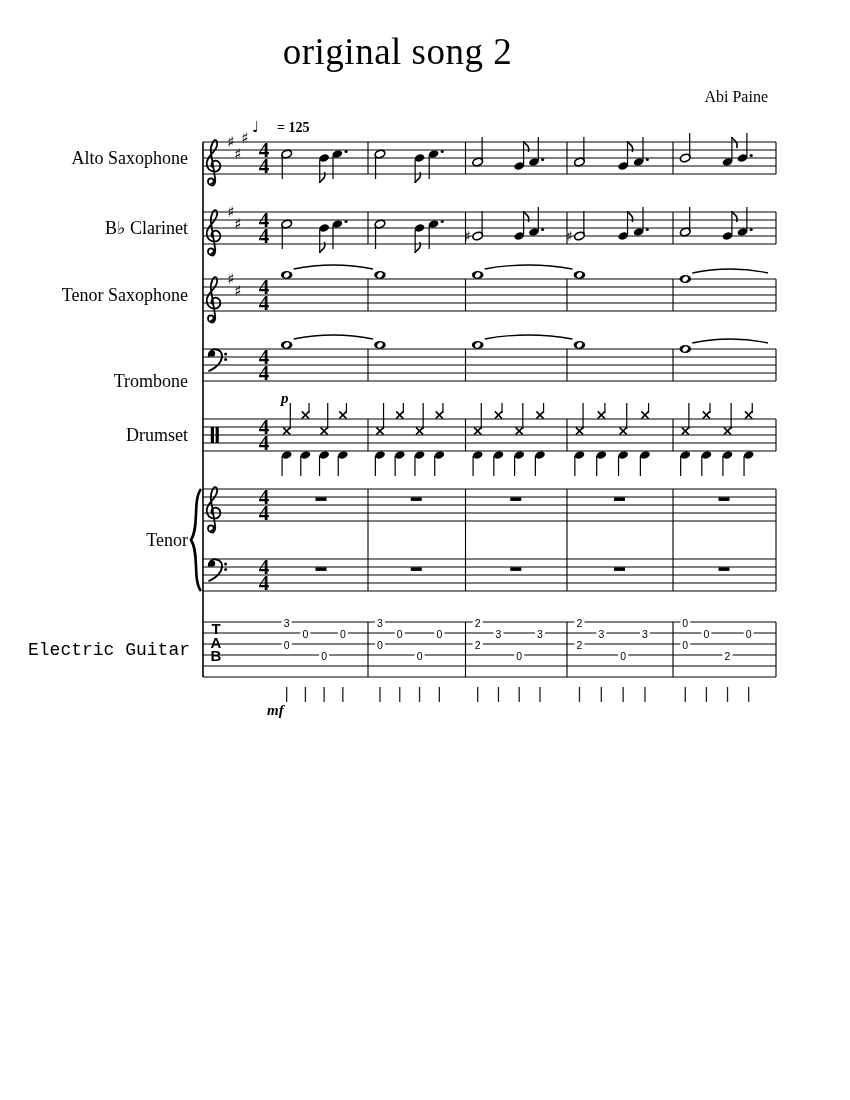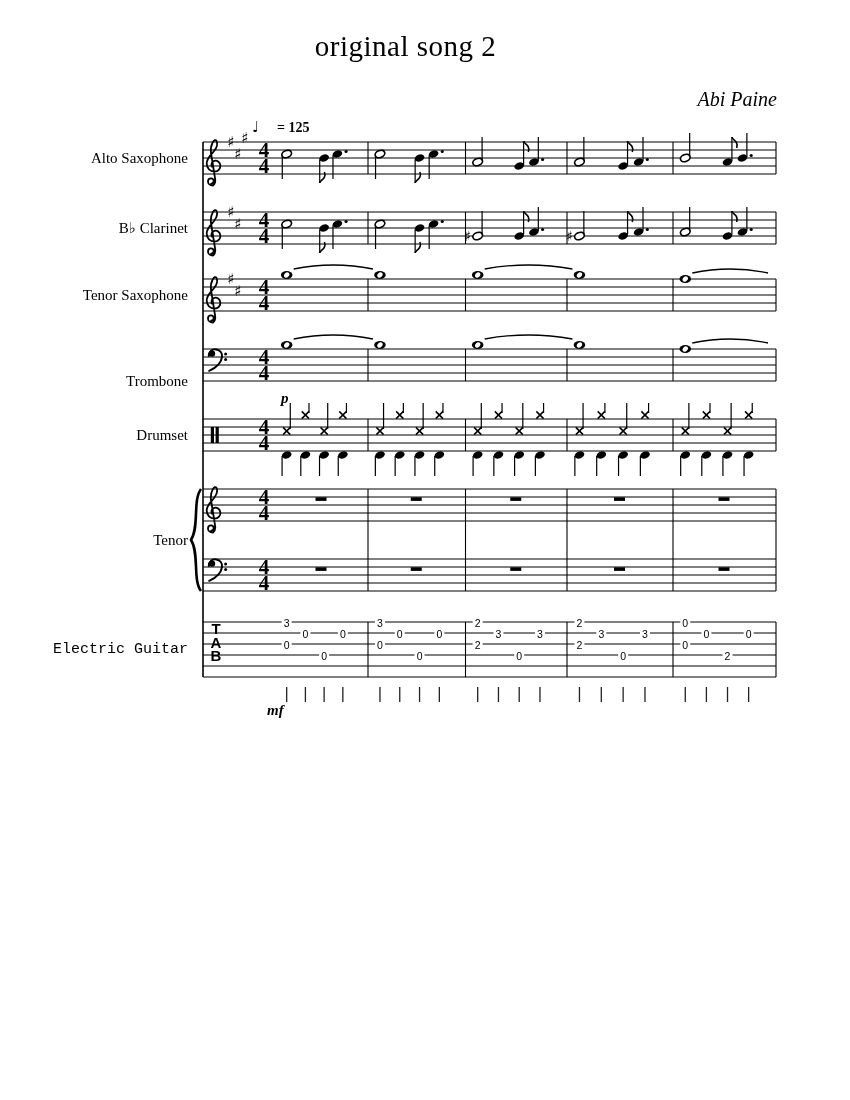--- a/index.html
+++ b/index.html
@@ -1,25 +1,25 @@
 <!DOCTYPE html>
 <html><head>
 <meta charset="utf-8">
 <style>
   html,body{margin:0;padding:0;background:#e8e8e8;}
   .page{position:relative;width:850px;height:1100px;background:#ffffff;margin:0 auto;
         font-family:"Liberation Serif",serif;color:#000;overflow:hidden;}
-  .score-title{position:absolute;left:8px;top:30px;width:795px;text-align:center;
-        font-size:29px;letter-spacing:0.5px;}
-  .composer{position:absolute;right:73px;top:88px;font-size:20px;font-style:italic;}
+  .score-title{position:absolute;left:0;top:30px;width:795px;text-align:center;
+        font-size:37px;letter-spacing:0.5px;}
+  .composer{position:absolute;right:82px;top:88px;font-size:16px;}
   .tempo{position:absolute;left:252px;top:118px;white-space:nowrap;}
   .tempo-note{font-family:"DejaVu Sans",sans-serif;font-weight:bold;font-size:15px;}
   .tempo-text{font-weight:bold;font-size:14px;margin-left:18px;}
   .part-label{position:absolute;right:662px;width:160px;text-align:right;
-        font-size:15px;height:18px;line-height:18px;white-space:nowrap;}
+        font-size:18px;height:18px;line-height:18px;white-space:nowrap;}
   .lbl-alto{top:149px;}
   .lbl-clarinet{top:219px;}
   .lbl-tenor{top:286px;}
   .lbl-trombone{top:356px;margin-top:16px;}
   .lbl-drums{top:426px;}
   .lbl-piano{top:531px;}
   .lbl-guitar{top:641px;font-family:Liberation Mono, monospace;}
   .dyn{position:absolute;font-style:italic;font-weight:bold;font-size:15px;}
   .dyn-p{left:281px;top:390px;}
   .dyn-mf{left:267px;top:702px;text-align:center;}

